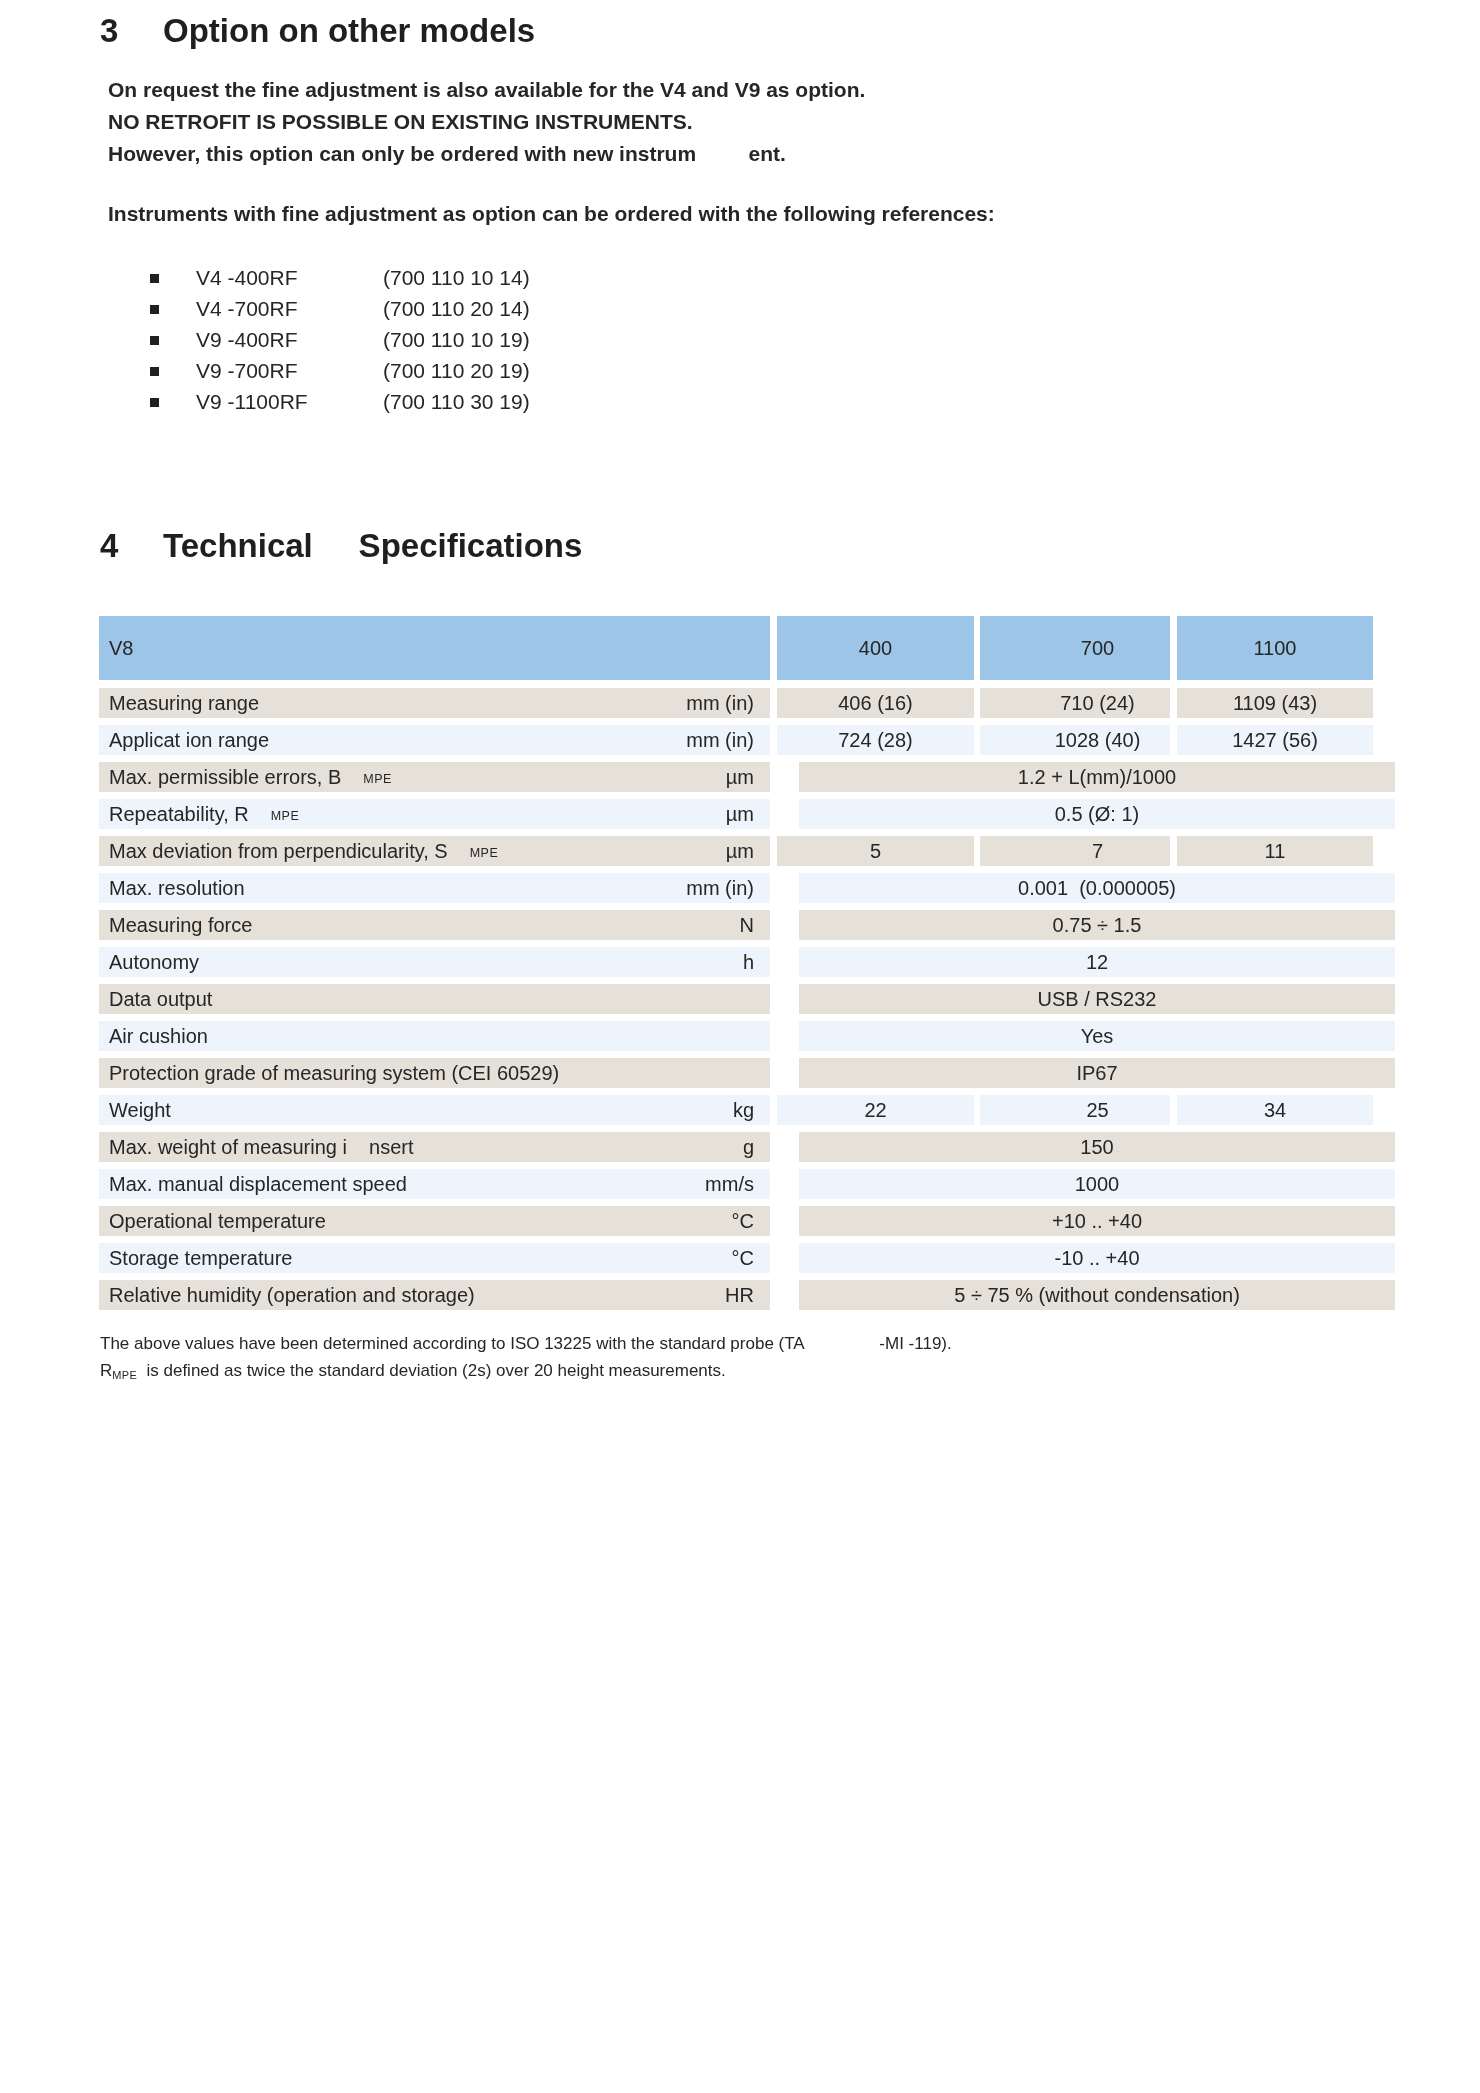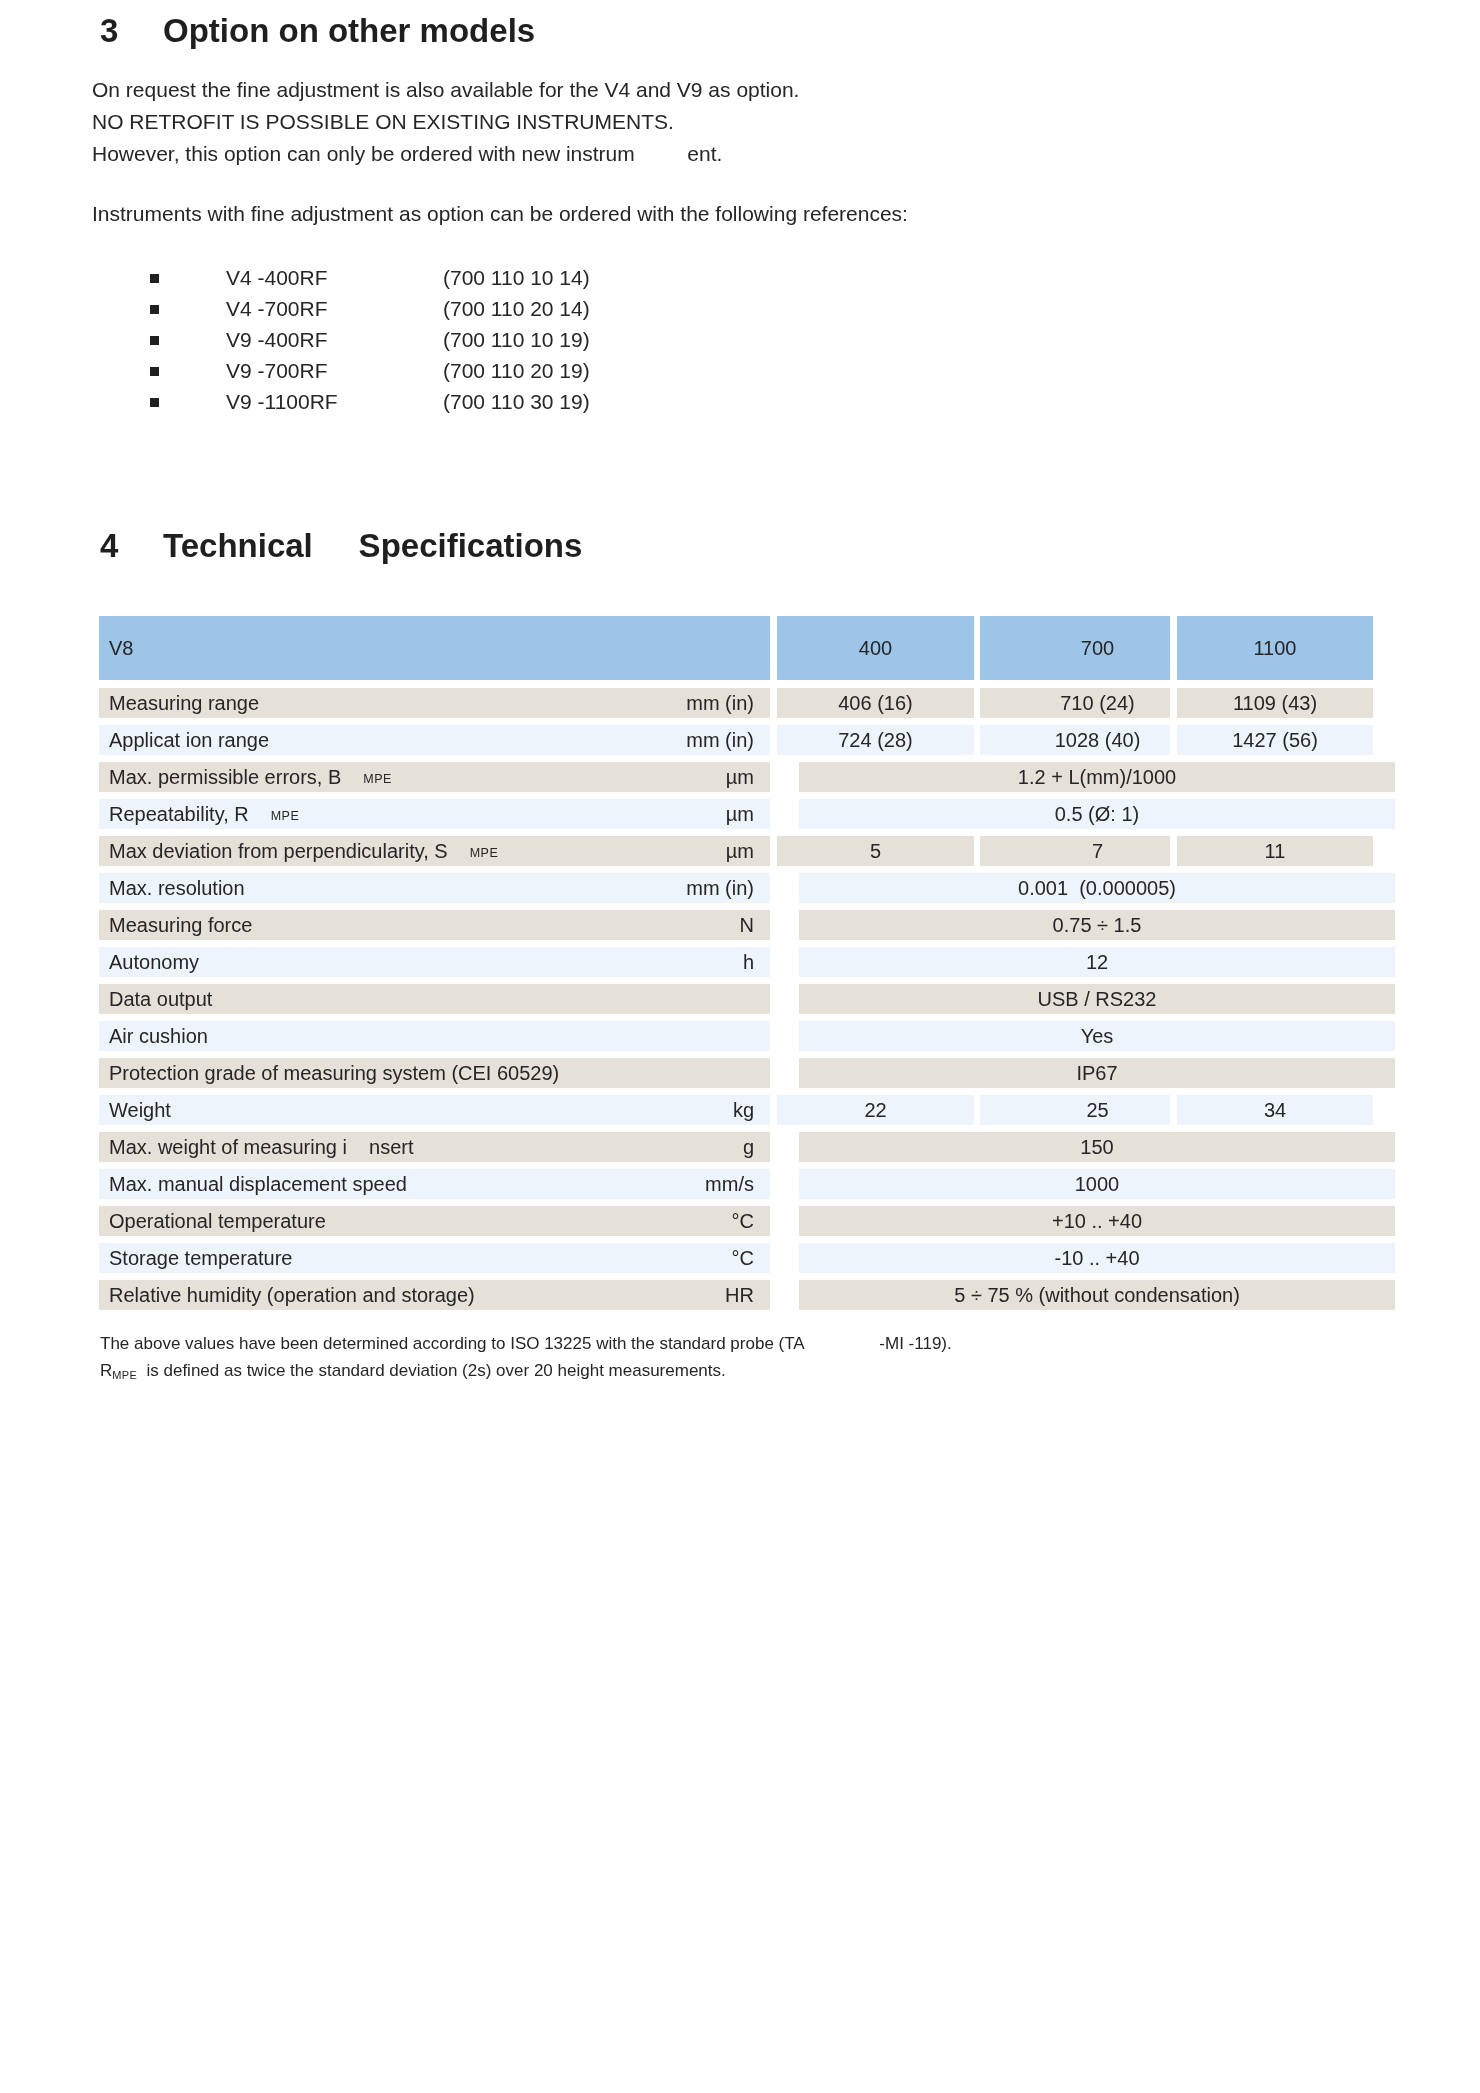--- a/index.html
+++ b/index.html
@@ -17,26 +17,26 @@
     color:var(--text);
     overflow:hidden;
   }
   .pre{white-space:pre-wrap;}
   
   .h-section{position:absolute;left:100px;display:flex;font-size:33px;font-weight:600;color:#1f1f1f;letter-spacing:0;}
   .h-num{width:63px;flex:0 0 63px;}
   #heading3{top:12px;}
   #heading4{top:527px;}
   
-  .body-par{position:absolute;left:92px;font-size:21px;line-height:32px;}
+  .body-par{position:absolute;left:108px;font-size:21px;line-height:32px;font-weight:bold;}
   #para1{top:74px;}
   #para2{top:198px;}
   
   #bullets{position:absolute;left:150px;top:262px;font-size:21px;}
-  .bullet-item{display:flex;align-items:center;height:31px;gap:30px;}
+  .bullet-item{display:flex;align-items:center;height:31px;}
   .bullet-square{width:9px;height:9px;background:#231f20;flex:0 0 9px;margin-top:2px;}
   .bullet-model{margin-left:37px;width:187px;flex:0 0 187px;}
   
   #spec-table{position:absolute;left:99px;top:616px;width:1274px;font-size:20px;}
   .thead{position:relative;height:64px;margin-bottom:8px;}
   .thead .cell{background:var(--header-blue);}
   .row{position:relative;height:30px;margin-bottom:7px;}
   .cell{position:absolute;top:0;height:100%;display:flex;align-items:center;box-sizing:border-box;}
   .label-cell{left:0;width:671px;padding:0 16px 0 10px;}
   .col0{left:678px;width:197px;justify-content:center;}

